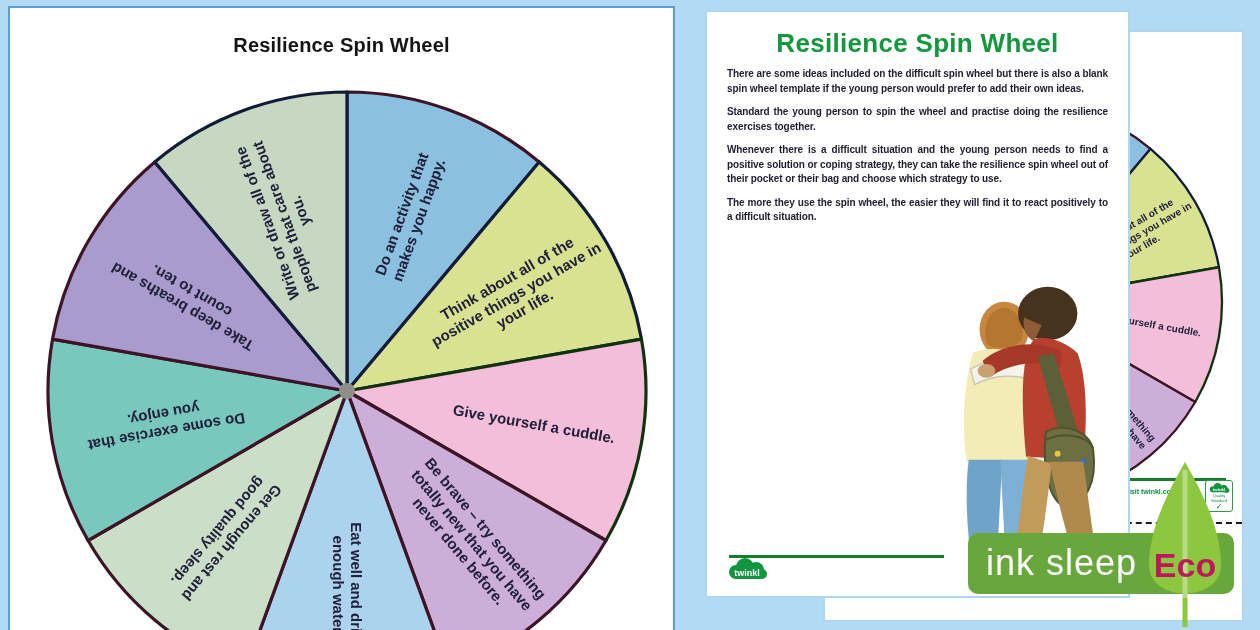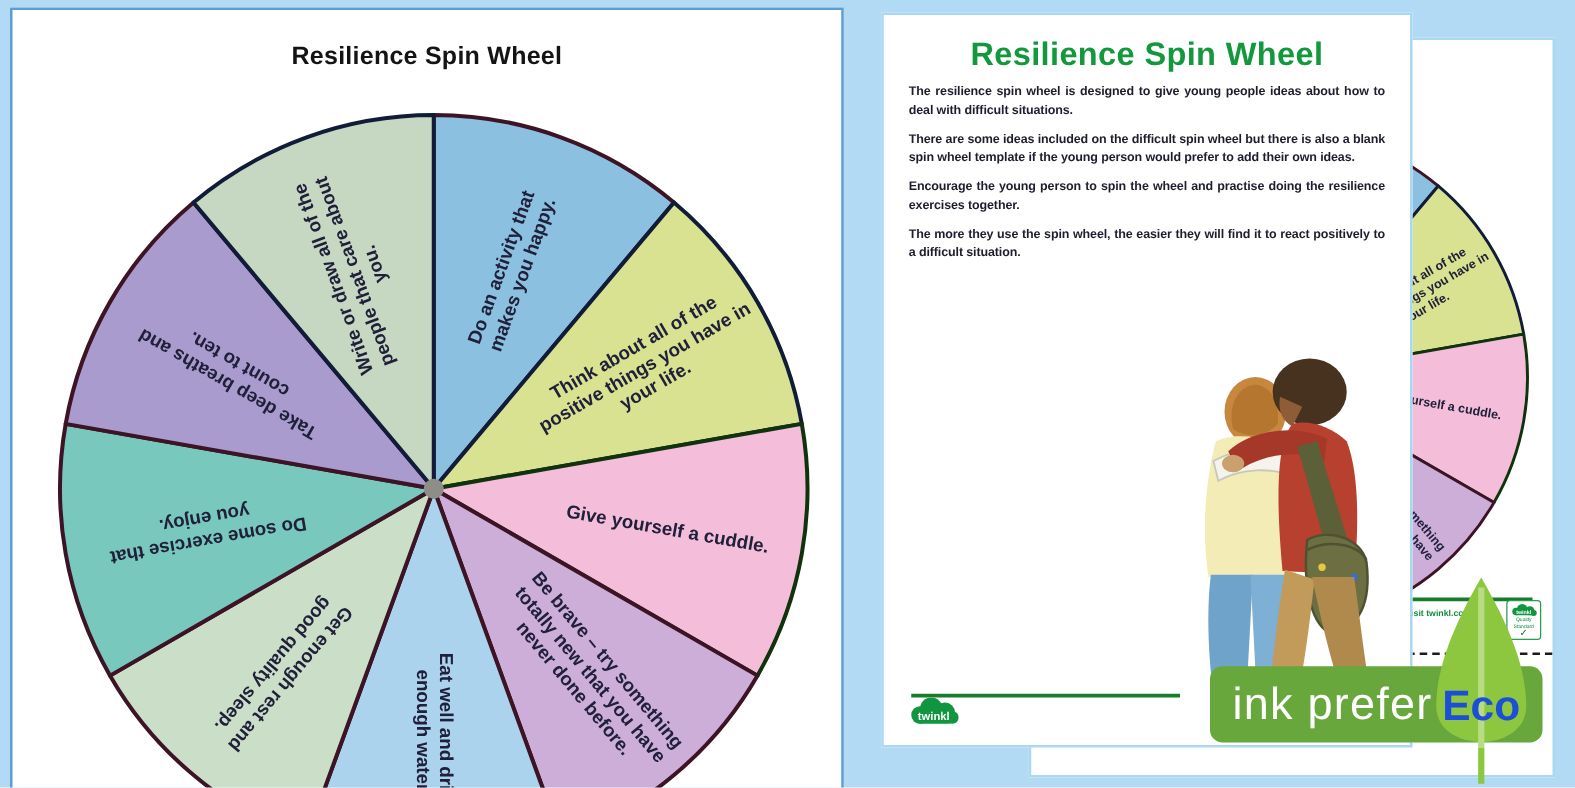--- a/index.html
+++ b/index.html
@@ -28,21 +28,21 @@
   .para{margin:0 20px 9px 20px;font-size:10px;font-weight:600;line-height:1.45;color:#1d1d2e;
         text-align:justify;letter-spacing:-0.1px;}
   #front-footer-line{position:absolute;left:22px;top:543px;width:215px;height:3px;background:#177d2d;}
   .brand-logo{position:absolute;}
   
   #eco-banner{position:absolute;left:968px;top:533px;width:266px;height:61px;background:#67a73b;
               border-radius:10px;z-index:6;}
   #ink-saving{position:absolute;left:18px;top:0;height:61px;line-height:60px;color:#fff;
               font-size:36px;letter-spacing:1px;}
   #eco-leaf{position:absolute;left:1137px;top:460px;width:96px;height:170px;z-index:7;}
-  #eco-text{position:absolute;left:1137px;top:546px;width:96px;text-align:center;color:#1d4ed8;
+  #eco-text{position:absolute;left:1137px;top:546px;width:96px;text-align:center;color:#be185d;
             font-size:34px;font-weight:bold;z-index:8;}
   svg{display:block;}
 </style>
 </head>
 <body>
 
 <div class="page" id="left-page">
   <h1 id="left-title">Resilience Spin Wheel</h1>
   <div class="wheel-wrap" id="big-wheel">
       <svg width="663" height="696" viewBox="0 0 663 696">
@@ -107,23 +107,23 @@
       <text x="18" y="13" text-anchor="middle" font-size="7" font-weight="bold" fill="#fff" font-family="Liberation Sans, sans-serif">twinkl</text>
     </svg>
     <div>Quality Standard</div>
     <div id="badge-check">✓</div>
   </div>
   <div id="back-dashed"></div>
 </div>
 
 <div class="page" id="front-page">
   <h1 id="front-title" style="color: rgb(19, 152, 61);">Resilience Spin Wheel</h1>
-  <p class="para">The resilience spin wheel is designed to give young people ideas about how to deal with difficult situations.</p>
   <p class="para">There are some ideas included on the difficult spin wheel but there is also a blank spin wheel template if the young person would prefer to add their own ideas.</p>
-  <p class="para">Encourage the young person to spin the wheel and practise doing the resilience exercises together.</p>
+  <p class="para">Standard the young person to spin the wheel and practise doing the resilience exercises together.</p>
+  <p class="para">Whenever there is a difficult situation and the young person needs to find a positive solution or coping strategy, they can take the resilience spin wheel out of their pocket or their bag and choose which strategy to use.</p>
   <p class="para">The more they use the spin wheel, the easier they will find it to react positively to a difficult situation.</p>
 
   <div id="front-footer-line"></div>
 
   <svg class="brand-logo" style="left:20px;top:546px;" width="40" height="24" viewBox="0 0 40 24">
     <g fill="#12953f">
       <circle cx="9" cy="14" r="7"></circle>
         <circle cx="18" cy="9" r="9"></circle>
         <circle cx="29" cy="12" r="8"></circle>
         <circle cx="35" cy="16" r="5"></circle>
@@ -160,20 +160,20 @@
       <circle cx="142" cy="190" r="3" fill="#3c6ec0"></circle>
 
     <path d="M86 184 C80 220 76 260 72 292 L94 298 C102 262 106 226 110 192 Z" fill="#c29a5a"></path>
     <path d="M108 190 C116 230 126 268 136 296 L156 290 C150 254 146 218 142 190 Z" fill="#b08a4c"></path>
     <rect x="62" y="292" width="34" height="14" rx="6" fill="#f2f2ea" stroke="#8f8f85" stroke-width="1.5"></rect>
     <rect x="130" y="290" width="34" height="14" rx="6" fill="#f2f2ea" stroke="#8f8f85" stroke-width="1.5"></rect>
   </svg>
 </div>
 
 <div id="eco-banner" style="background: rgb(103, 167, 59);">
-  <span id="ink-saving">ink prefer</span>
+  <span id="ink-saving">ink sleep</span>
 </div>
 <svg id="eco-leaf" viewBox="0 0 96 170">
   <path d="M48 2 C26 40 12 74 12 105 C12 143 84 143 84 105 C84 74 70 40 48 2 Z" fill="#8dc63f"></path>
   <line x1="48" y1="10" x2="48" y2="138" stroke="#b7dc84" stroke-width="5"></line>
   <line x1="48" y1="138" x2="48" y2="167" stroke="#8dc63f" stroke-width="5"></line>
 </svg>
 <div id="eco-text">Eco</div>
 
 </body></html>

